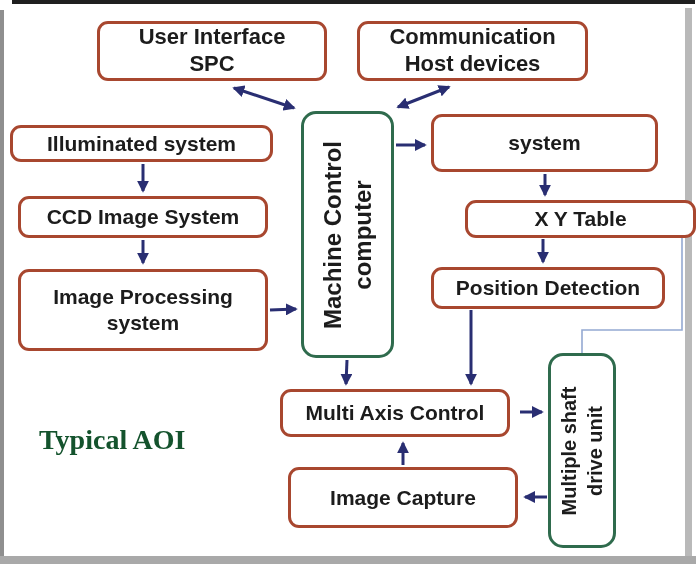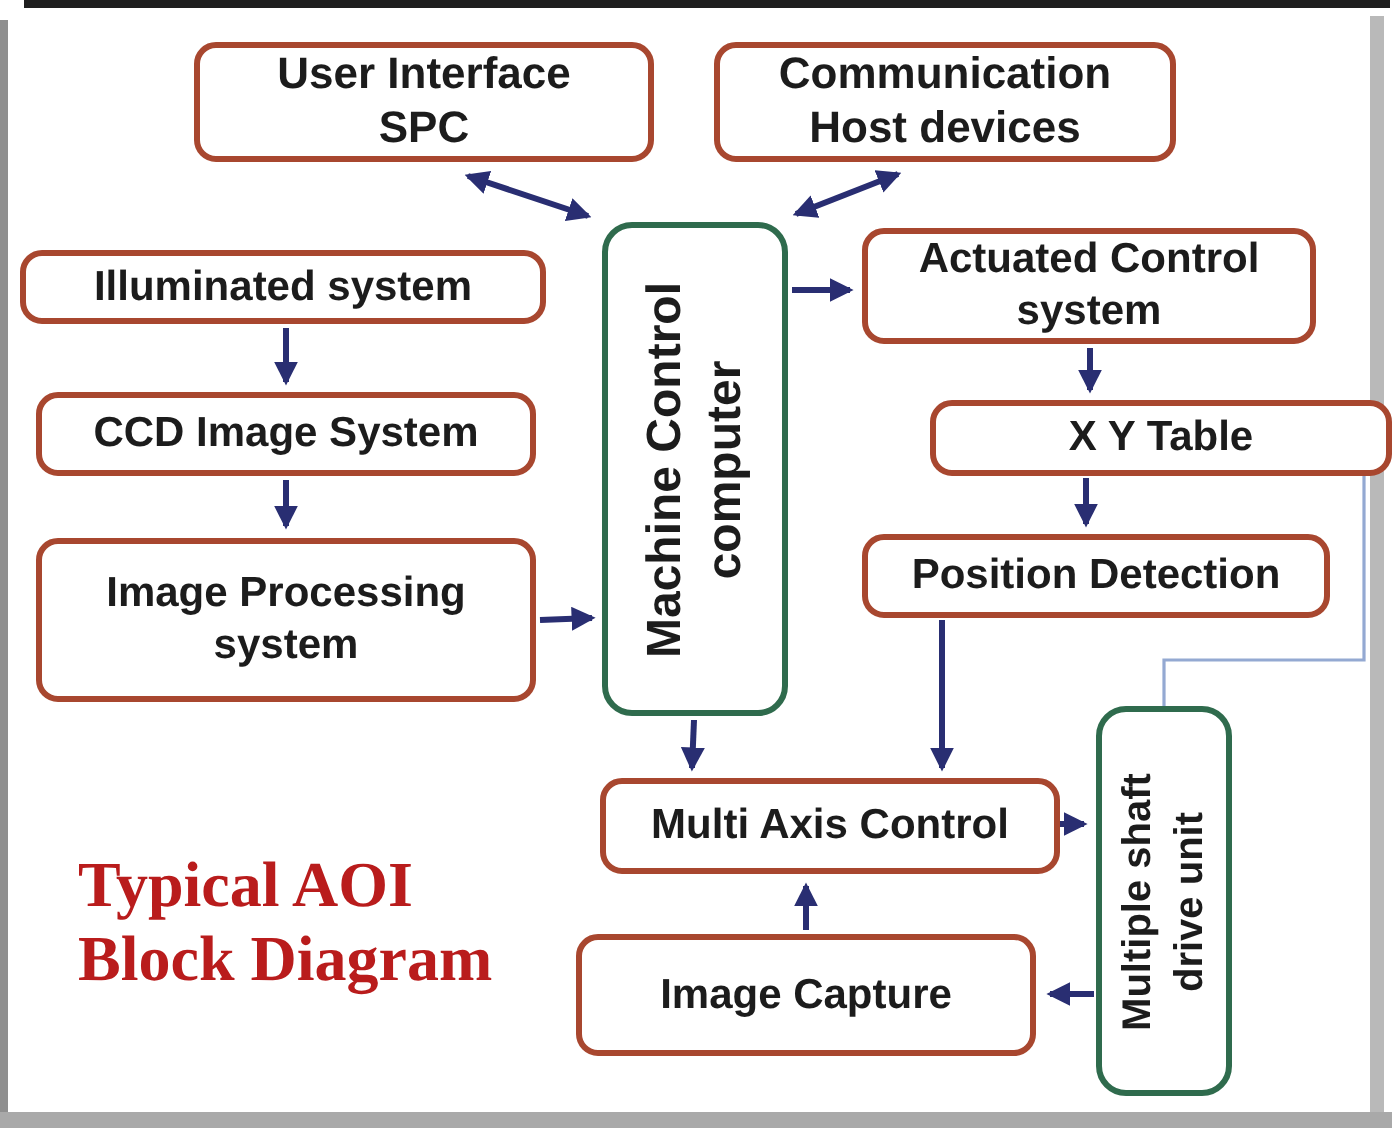--- a/index.html
+++ b/index.html
@@ -28,21 +28,21 @@
     transform:translate(-50%,-50%) rotate(-90deg);
     text-align:center; white-space:nowrap; }
   .vwrap .line { display:block; }
   #node-machine-control-computer .vwrap { font-size:24px; line-height:1.25; }
   #node-multiple-shaft-drive-unit .vwrap { font-size:20px; line-height:1.3; }
 
   
   #caption {
     position:absolute; left:39px; top:424px;
     font-family:"Liberation Serif", serif; font-weight:bold;
-    font-size:32px; line-height:1.16; color:#b91c1c;
+    font-size:28px; line-height:1.16; color:#14532d;
   }
   #caption .line { display:block; }
 
   svg.wires { position:absolute; left:0; top:0; pointer-events:none; }
 </style>
 </head>
 <body>
 
 <div id="stage">
 
@@ -102,45 +102,43 @@
   </div>
 
   <div class="node green" id="node-machine-control-computer" style="left:301px; top:111px; width:93px; height:247px;">
     <div class="vwrap">
       <span class="line">Machine Control</span>
       <span class="line">computer</span>
     </div>
   </div>
 
   <div class="node" id="node-actuated-control-system" style="left:431px; top:114px; width:227px; height:58px;">
-    <span class="line">Actuated Control</span>
     <span class="line">system</span>
   </div>
 
   <div class="node" id="node-xy-table" style="left:432px; top:200px; width:231px; height:38px;margin-left:33px;">
     <span class="line">X Y Table</span>
   </div>
 
   <div class="node" id="node-position-detection" style="left:431px; top:267px; width:234px; height:42px;">
     <span class="line">Position Detection</span>
   </div>
 
-  <div class="node" id="node-multi-axis-control" style="left:300px; top:389px; width:230px; height:48px;">
+  <div class="node" id="node-multi-axis-control" style="left:280px; top:389px; width:230px; height:48px;">
     <span class="line">Multi Axis Control</span>
   </div>
 
   <div class="node" id="node-image-capture-control" style="left:288px; top:467px; width:230px; height:61px;gap:24px;">
     <span class="line">Image Capture</span>
   </div>
 
   <div class="node green" id="node-multiple-shaft-drive-unit" style="left:548px; top:353px; width:68px; height:195px;">
     <div class="vwrap">
       <span class="line">Multiple shaft</span>
       <span class="line">drive unit</span>
     </div>
   </div>
 
   <div id="caption">
     <span class="line">Typical AOI</span>
-    <span class="line">Block Diagram</span>
   </div>
 
 </div>
 
 </body></html>

